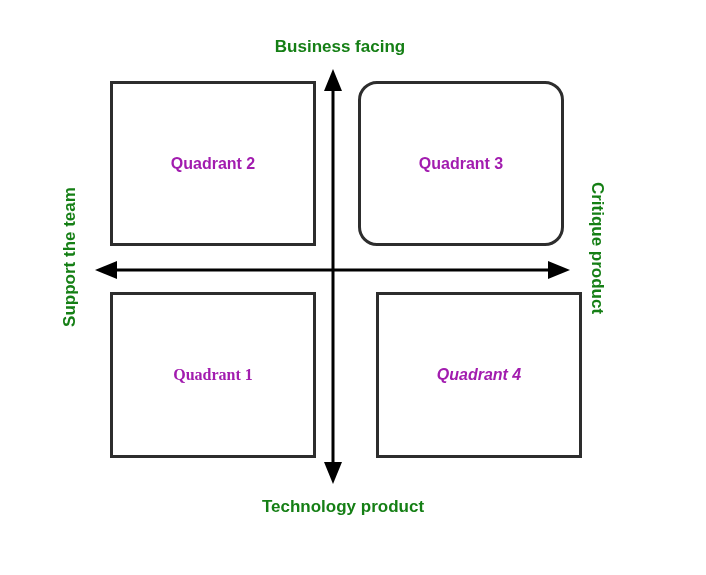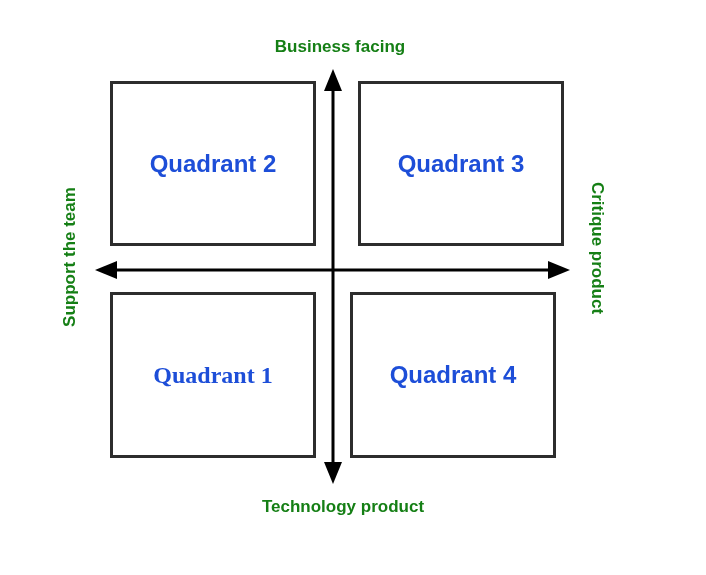--- a/index.html
+++ b/index.html
@@ -47,28 +47,28 @@
     position: absolute;
     box-sizing: border-box;
     border: 3px solid #2d2d2d;
     background: #ffffff;
     display: flex;
     align-items: center;
     justify-content: center;
   }
   .qbox span {
     font-weight: bold;
-    font-size: 24px;
-    color: #1d4ed8;
+    font-size: 16px;
+    color: #a21caf;
     white-space: nowrap;
   }
   .qbox.top-left     { left: 110px; top: 81px;  width: 206px; height: 165px; }
-  .qbox.top-right    { left: 358px; top: 81px;  width: 206px; height: 165px; }
+  .qbox.top-right    { left: 358px; top: 81px;  width: 206px; height: 165px; border-radius: 19px; }
   .qbox.bottom-left  { left: 110px; top: 292px; width: 206px; height: 166px; font-family: Liberation Serif, serif; }
-  .qbox.bottom-right { left: 350px; top: 292px; width: 206px; height: 166px; }
+  .qbox.bottom-right { left: 376px; top: 292px; width: 206px; height: 166px; font-style: italic; }
   .axes-svg {
     position: absolute;
     left: 0;
     top: 0;
     width: 706px;
     height: 575px;
     pointer-events: none;
   }
 </style>
 </head>

